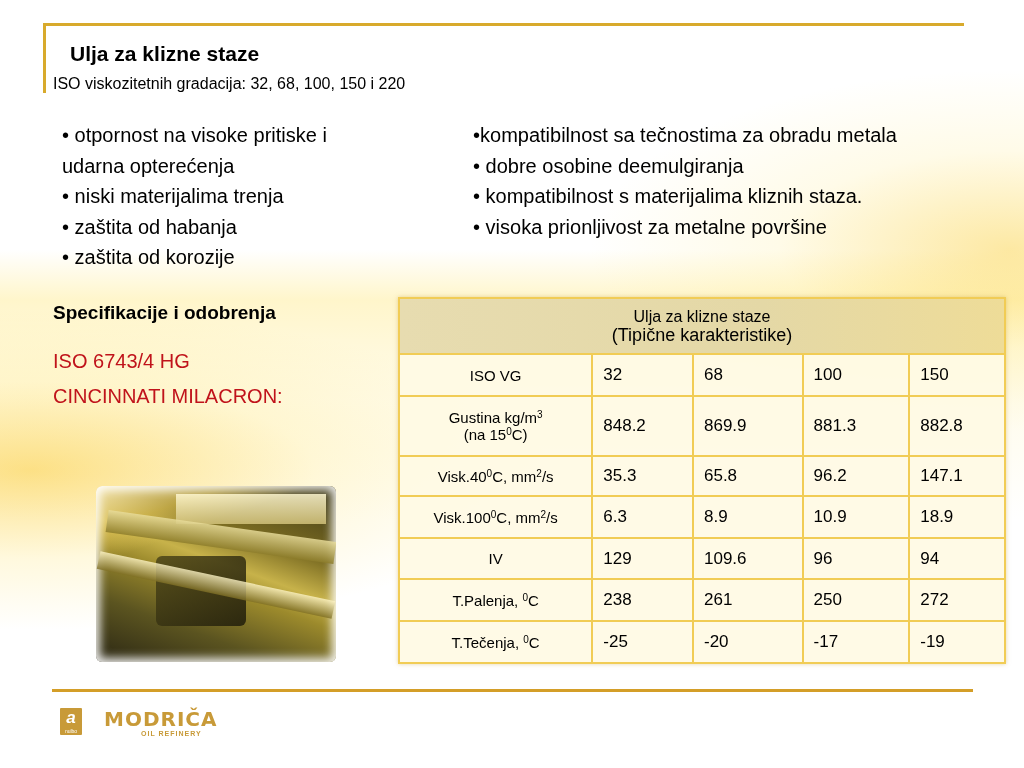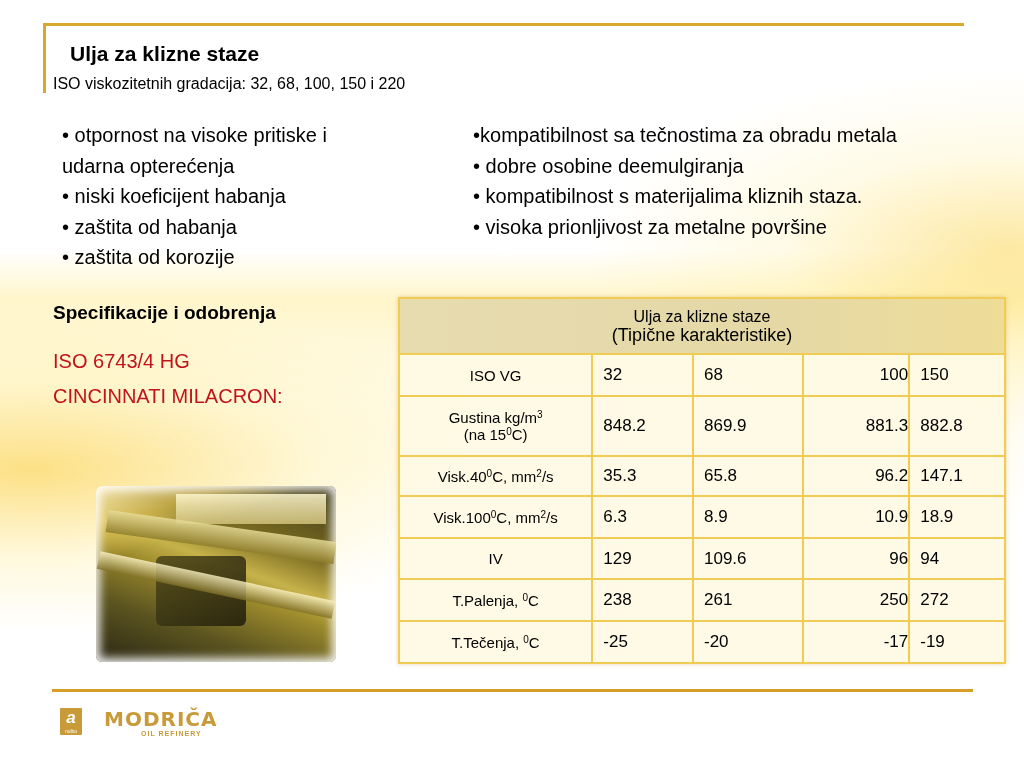--- a/index.html
+++ b/index.html
@@ -95,21 +95,21 @@
     font-size:17px;
     padding:0 0 0 10px;
     vertical-align:middle;
     background:rgba(255,250,228,0.92);
   }
   .spec-table td.label {
     text-align:center; padding:0 4px; font-size:15px; width:194px;
   }
   .spec-table td.c1 { width:101px; }
   .spec-table td.c2 { width:110px; }
-  .spec-table td.c3 { width:107px;text-align:right; }
+  .spec-table td.c3 { width:107px; }
   .spec-table td.c4 { width:96px; }
   .spec-table .head td {
     background:linear-gradient(90deg,#e7dcb0 0%, #e4d8a6 60%, #eedc98 100%);
     text-align:center; height:56px; padding:0; font-size:16px; line-height:19px;
   }
   .spec-table .head .sub { font-size:18px; }
   .spec-table sup { font-size:10px; vertical-align:5px; line-height:0; }
 </style>
 </head>
 <body>
@@ -118,21 +118,21 @@
 <div class="rule-top"></div>
 <div class="rule-left"></div>
 <div class="rule-bottom"></div>
 
 <div class="title">Ulja za klizne staze</div>
 <div class="subtitle">ISO viskozitetnih gradacija: 32, 68, 100, 150 i 220</div>
 
 <div class="bullets bullets-left">
   <div>• otpornost na visoke pritiske i</div>
   <div>udarna opterećenja</div>
-  <div>• niski koeficijent habanja</div>
+  <div>• niski materijalima trenja</div>
   <div>• zaštita od habanja</div>
   <div>• zaštita od korozije</div>
 </div>
 
 <div class="bullets bullets-right">
   <div>•kompatibilnost sa tečnostima za obradu metala</div>
   <div>• dobre osobine deemulgiranja</div>
   <div>• kompatibilnost s materijalima kliznih staza.</div>
   <div>• visoka prionljivost za metalne površine</div>
 </div>

